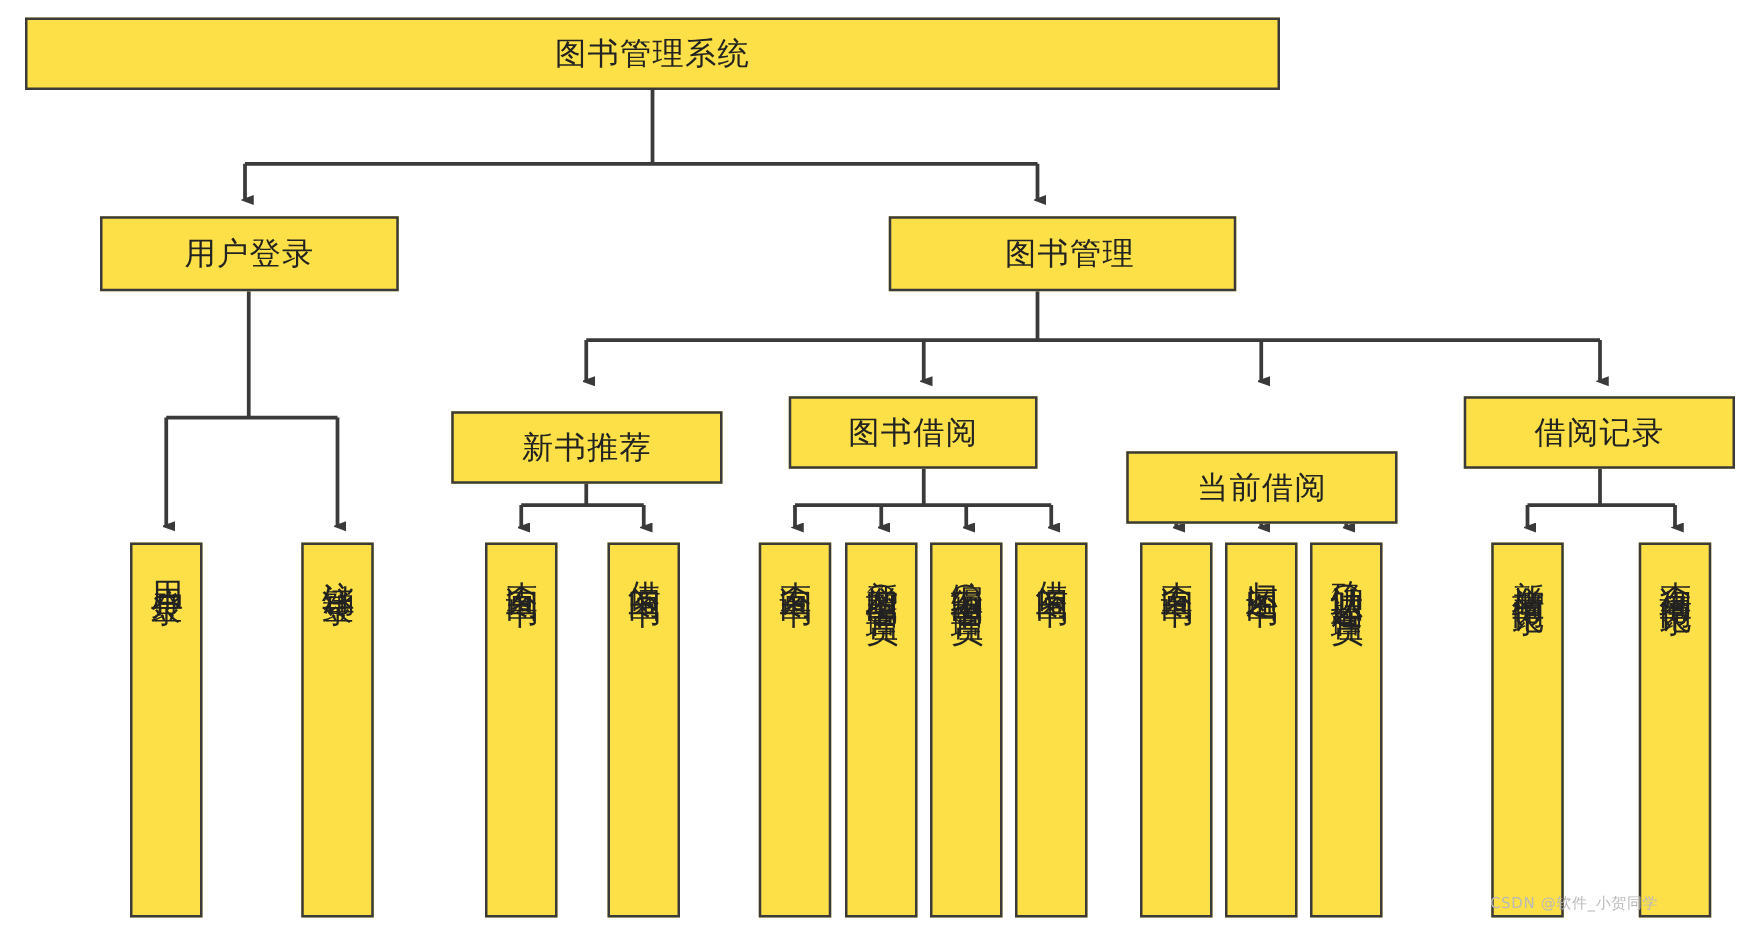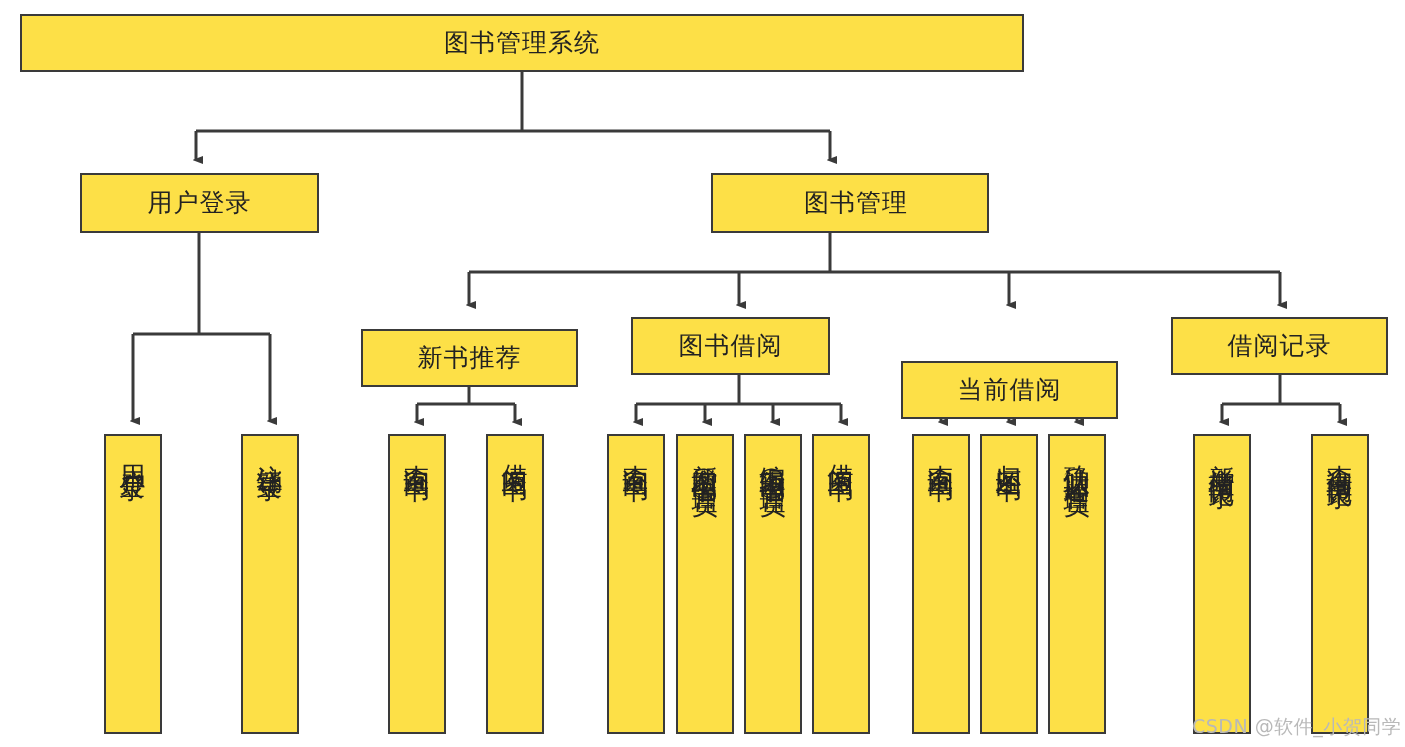--- a/index.html
+++ b/index.html
@@ -55,21 +55,21 @@
   .v-node .node-label {
     writing-mode: vertical-rl;
     text-orientation: upright;
     font-size: 26px;
     line-height: 1.0;
     letter-spacing: 4px;
     white-space: nowrap;
   }
   .watermark {
     position: absolute;
-    font-size: 19px;
+    font-size: 12px;
     color: #b9b9b9;
     white-space: nowrap;
     letter-spacing: 0.5px;
   }
 </style>
 </head>
 <body>
 
 <div id="canvas">
 

